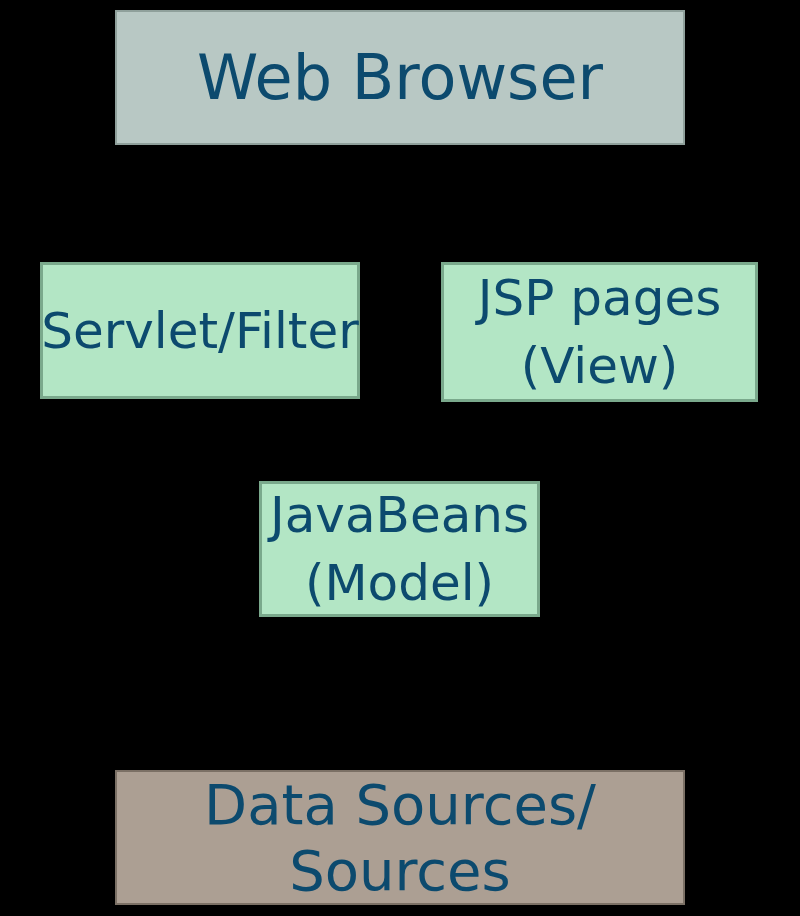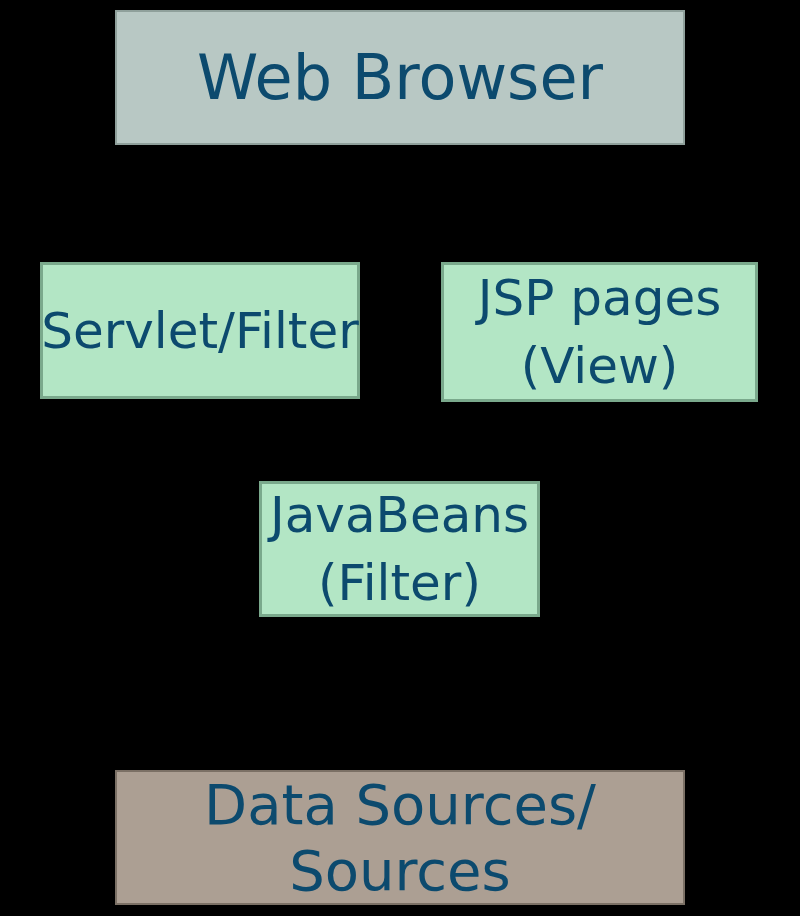--- a/index.html
+++ b/index.html
@@ -76,21 +76,21 @@
     <span>Servlet/Filter</span>
   </div>
 
   <div class="box box-green box-jsp" style="background: rgb(179, 230, 197); border-color: rgb(122, 169, 140);">
     <span>JSP pages</span>
     <span>(View)</span>
   </div>
 
   <div class="box box-green box-javabeans" style="background: rgb(179, 230, 197); border-color: rgb(122, 169, 140);">
     <span>JavaBeans</span>
-    <span>(Filter)</span>
+    <span>(Model)</span>
   </div>
 
   <div class="box box-datasources" style="background: rgb(172, 159, 147); border-color: rgb(123, 112, 101);">
     <span>Data Sources/</span>
     <span>Sources</span>
   </div>
 
 </div>
 
 </body></html>

